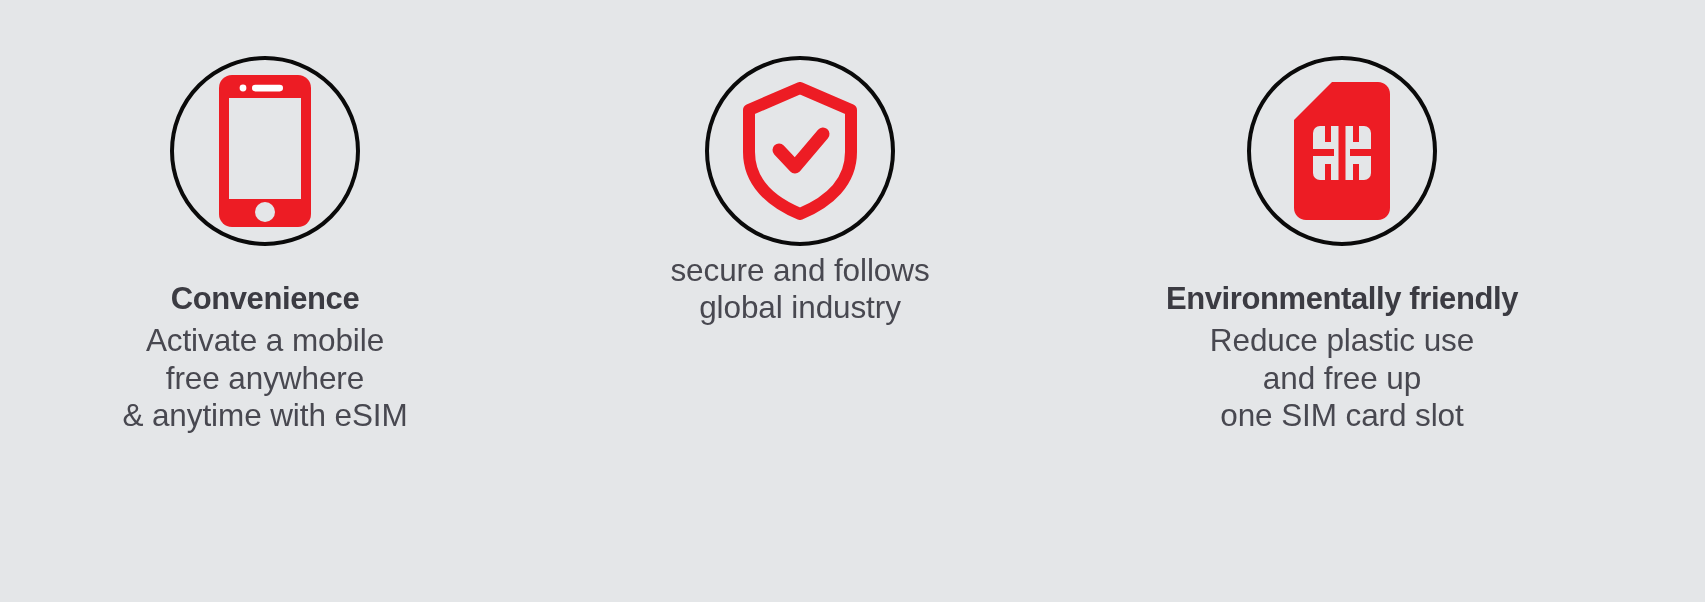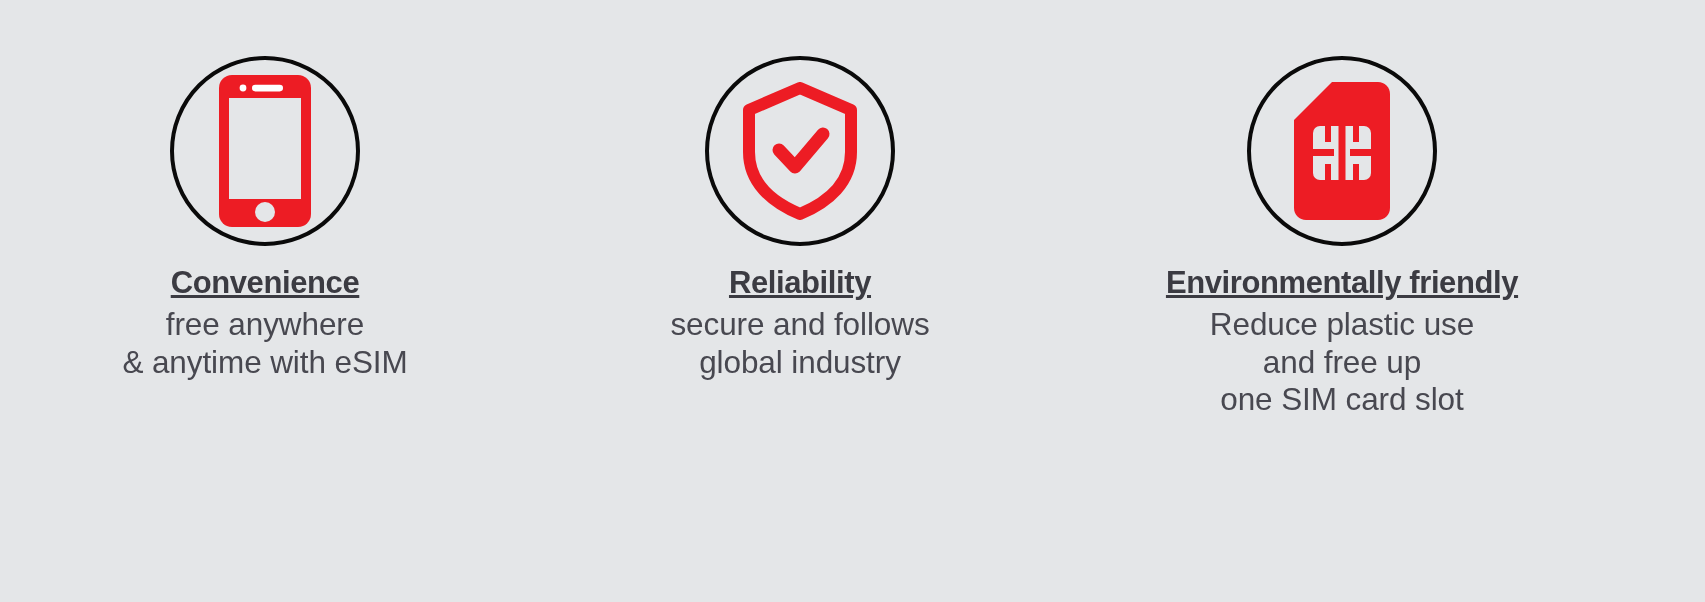--- a/index.html
+++ b/index.html
@@ -27,28 +27,27 @@
     margin:56px auto 0 auto;
     width:190px;height:190px;
     border-radius:50%;
     border:4px solid #0a0a0a;
     box-sizing:border-box;
     display:flex;align-items:center;justify-content:center;
   }
   .icon-circle svg{display:block;}
 
   .heading{
-    margin-top:20px;
+    margin-top:36px;
     font-size:31px;
     font-weight:bold;
     letter-spacing:-0.4px;
     color:#3b3b42;
     line-height:1.1;
     white-space:nowrap;
-    text-decoration:underline;
   }
   .body-text{
     margin-top:6px;
     font-size:31.5px;
     font-weight:300;
     color:#484850;
     line-height:1.19;
     letter-spacing:-0.1px;
   }
   .body-text .ln{display:block;white-space:nowrap;}
@@ -65,35 +64,35 @@
           <rect x="0" y="0" width="92" height="152" rx="13" ry="13" fill="#ed1c24"></rect>
           <rect x="10" y="23" width="72" height="101" fill="#e4e6e8"></rect>
           <circle cx="24" cy="13" r="3.4" fill="#ffffff"></circle>
           <rect x="33" y="9.8" width="31" height="6.6" rx="3.3" ry="3.3" fill="#ffffff"></rect>
           <circle cx="46" cy="137" r="10" fill="#e4e6e8"></circle>
         </svg>
       </span>
     </div>
     <div class="heading">Convenience</div>
     <div class="body-text">
+      <span class="ln">Activate a mobile</span>
       <span class="ln">free anywhere</span>
       <span class="ln">&amp; anytime with eSIM</span>
     </div>
   </div>
 
   <div class="column" id="col-1">
     <div class="icon-circle">
       <span>
         <svg width="118" height="138" viewBox="0 0 118 138" aria-hidden="true">
           <path d="M59 6 L110 28 L110 70 C110 100 88 120 59 132 C30 120 8 100 8 70 L8 28 Z" fill="none" stroke="#ed1c24" stroke-width="12" stroke-linejoin="round" stroke-linecap="round"></path>
           <path d="M38 68 L54 85 L82 52" fill="none" stroke="#ed1c24" stroke-width="13" stroke-linecap="round" stroke-linejoin="round"></path>
         </svg>
       </span>
     </div>
-    <div class="heading">Reliability</div>
     <div class="body-text">
       <span class="ln">secure and follows</span>
       <span class="ln">global industry</span>
     </div>
   </div>
 
   <div class="column" id="col-2">
     <div class="icon-circle">
       <span>
         <svg width="96" height="138" viewBox="0 0 96 138" aria-hidden="true">

